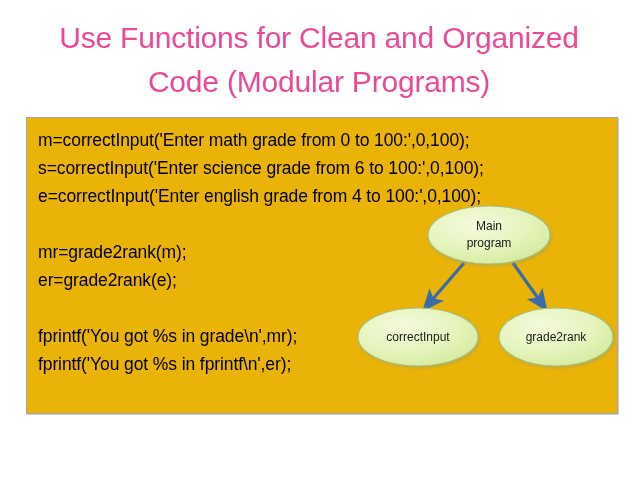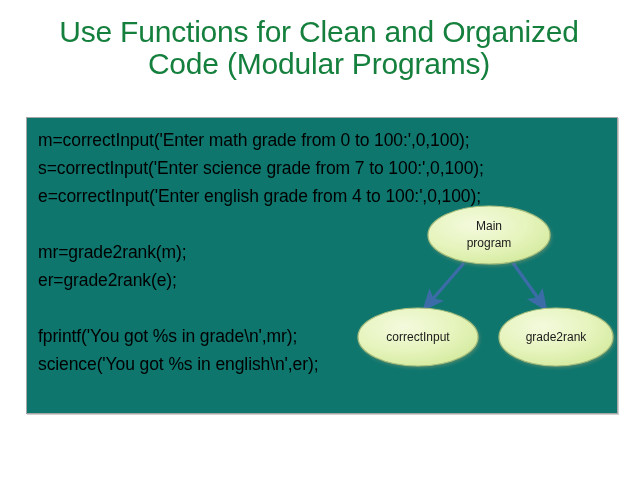--- a/index.html
+++ b/index.html
@@ -17,35 +17,35 @@
   }
 
   
   #slide-title {
     position: absolute;
     left: 20px;
     top: 16px;
     width: 598px;
     text-align: center;
     font-size: 30px;
-    line-height: 32px;
+    line-height: 44px;
     font-weight: 400;
-    color: #15803d;
+    color: #ec4899;
     letter-spacing: -0.2px;
   }
 
   
   #code-box {
     position: absolute;
     left: 26px;
     top: 117px;
     width: 592px;
     height: 297px;
     border: 1px solid #a6a6a6;
-    background: #0f766e;
+    background: #eab308;
     box-sizing: border-box;
     box-shadow: 1px 1px 0 rgba(120,120,120,0.35);
   }
   #code-lines {
     position: absolute;
     left: 11px;
     top: 8px;
     right: 4px;
   }
   .code-line {
@@ -82,28 +82,28 @@
   }
 </style>
 </head>
 <body>
 
 <div id="slide-title">Use Functions for Clean and Organized Code (Modular Programs)</div>
 
 <div id="code-box">
   <div id="code-lines">
     <div class="code-line">m=correctInput('Enter math grade from 0 to 100:',0,100);</div>
-    <div class="code-line">s=correctInput('Enter science grade from 7 to 100:',0,100);</div>
+    <div class="code-line">s=correctInput('Enter science grade from 6 to 100:',0,100);</div>
     <div class="code-line">e=correctInput('Enter english grade from 4 to 100:',0,100);</div>
     <div class="code-line blank"></div>
     <div class="code-line">mr=grade2rank(m);</div>
     <div class="code-line">er=grade2rank(e);</div>
     <div class="code-line blank"></div>
     <div class="code-line">fprintf('You got %s in grade\n',mr);</div>
-    <div class="code-line">science('You got %s in english\n',er);</div>
+    <div class="code-line">fprintf('You got %s in fprintf\n',er);</div>
   </div>
 </div>
 
 <div id="diagram">
   <svg width="298" height="190" viewBox="0 0 298 190" xmlns="http://www.w3.org/2000/svg">
     <defs>
       <radialGradient id="nodeGrad" cx="38%" cy="32%" r="78%">
         <stop offset="0%" stop-color="#f3fadd"></stop>
         <stop offset="55%" stop-color="#e6f4bd"></stop>
         <stop offset="100%" stop-color="#d2e99a"></stop>

